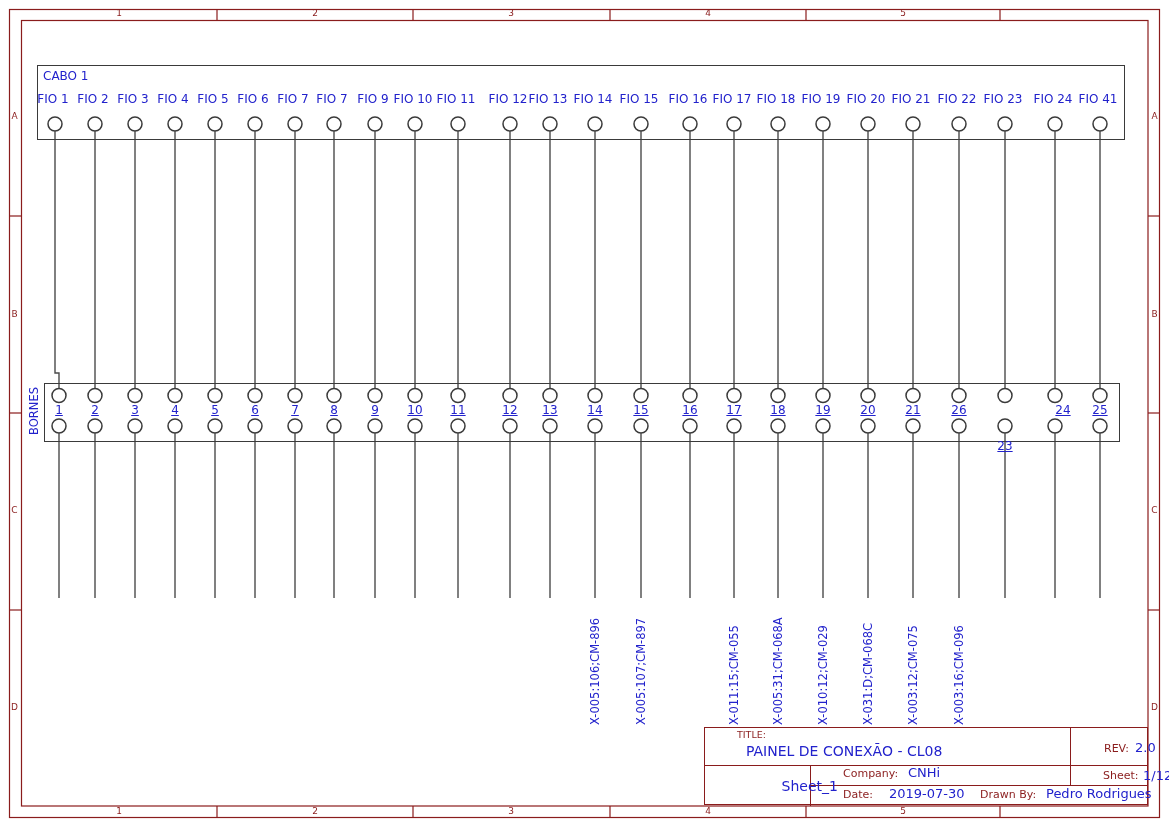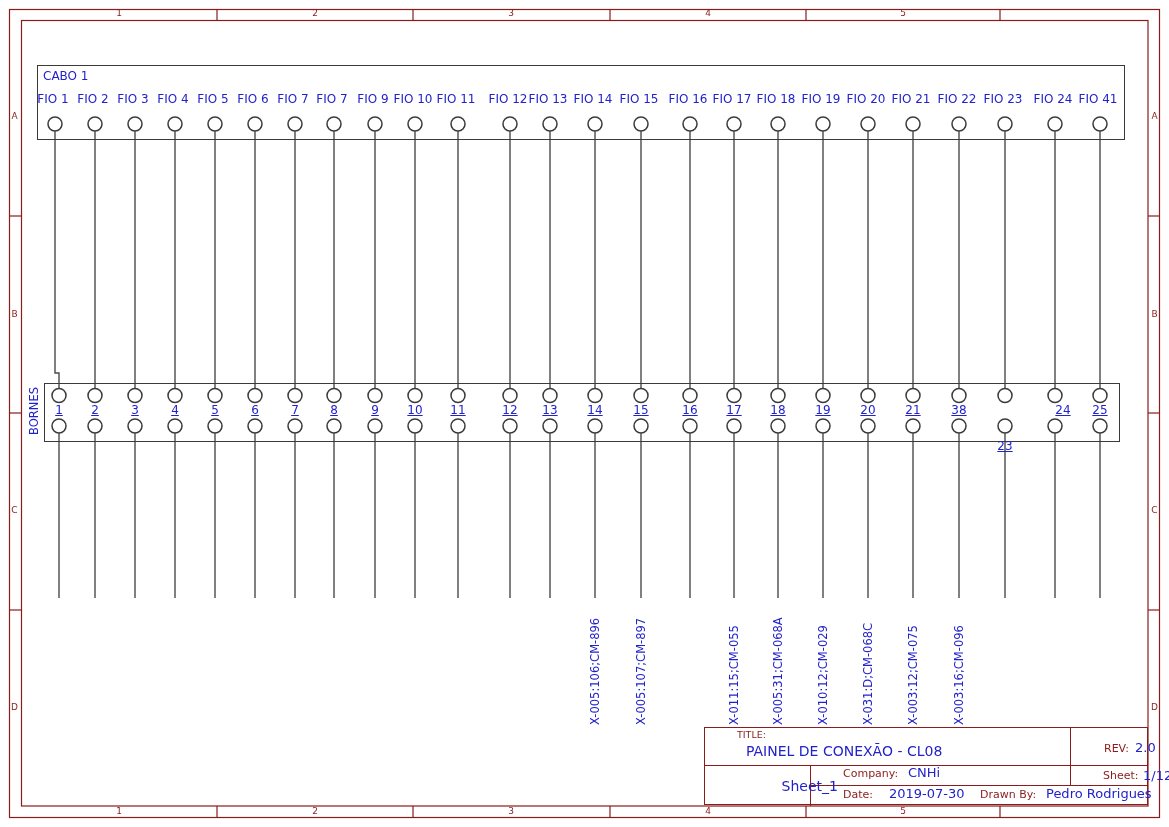--- a/index.html
+++ b/index.html
@@ -275,21 +275,21 @@
       <span class="terminal-number" style="left: 510px;">12</span>
       <span class="terminal-number" style="left: 550px;">13</span>
       <span class="terminal-number" style="left: 595px;">14</span>
       <span class="terminal-number" style="left: 641px;">15</span>
       <span class="terminal-number" style="left: 690px;">16</span>
       <span class="terminal-number" style="left: 734px;">17</span>
       <span class="terminal-number" style="left: 778px;">18</span>
       <span class="terminal-number" style="left: 823px;">19</span>
       <span class="terminal-number" style="left: 868px;">20</span>
       <span class="terminal-number" style="left: 913px;">21</span>
-      <span class="terminal-number" style="left: 959px;">38</span>
+      <span class="terminal-number" style="left: 959px;">26</span>
       <span class="terminal-number" style="left: 1005px; margin-top: 36px;">23</span>
       <span class="terminal-number" style="left: 1063px;">24</span>
       <span class="terminal-number" style="left: 1100px;">25</span>
     </div>
 
   <div id="net-labels">
       <span class="net-label" style="left: 535px;">X-005:106;CM-896</span>
       <span class="net-label" style="left: 581px;">X-005:107;CM-897</span>
       <span class="net-label" style="left: 674px;">X-011:15;CM-055</span>
       <span class="net-label" style="left: 718px;">X-005:31;CM-068A</span>

